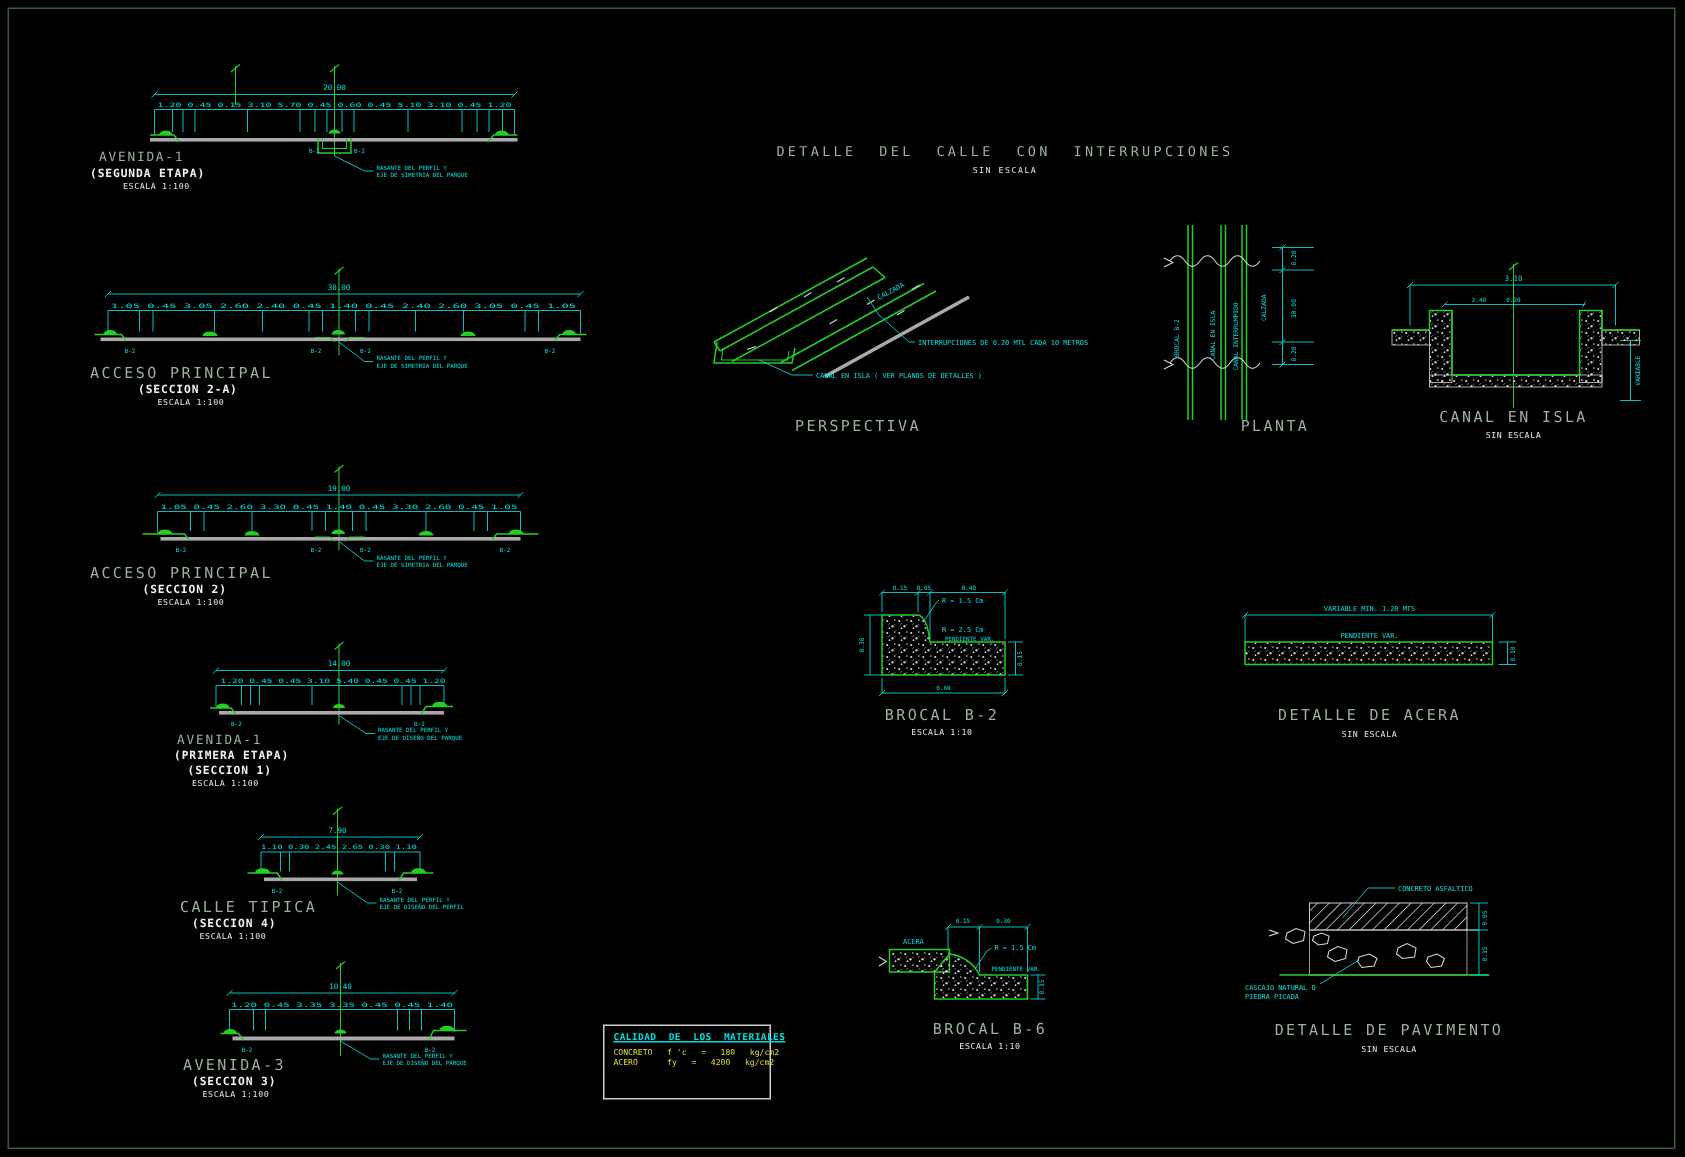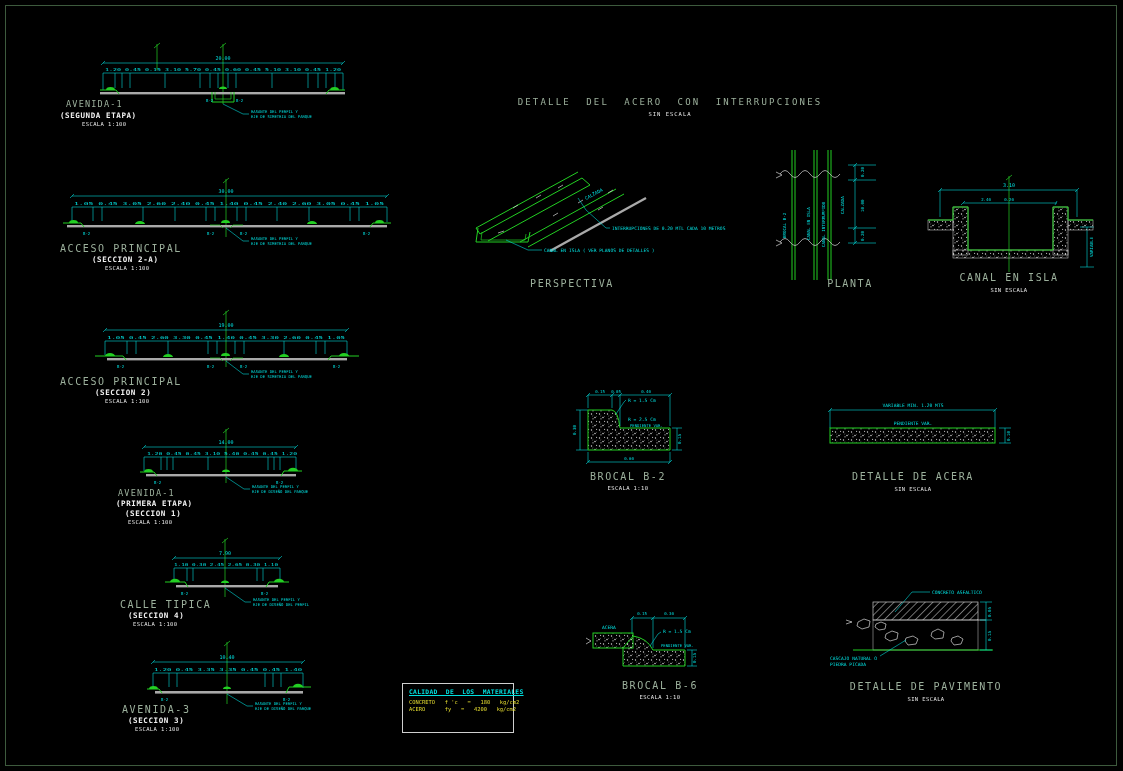--- a/index.html
+++ b/index.html
@@ -345,21 +345,21 @@
     <polyline class="ln-c" points="122,64 142,76 148,76"></polyline>
     <text class="t-note" x="150" y="75">RASANTE DEL PERFIL Y</text>
     <text class="t-note" x="150" y="80">EJE DE DISEÑO DEL PARQUE</text>
     <text class="t-title" x="17" y="83">AVENIDA-3</text>
     <text class="t-sub" x="23" y="93">(SECCION 3)</text>
     <text class="t-scale" x="30" y="101">ESCALA 1:100</text>
   </svg>
 
   
   <div class="abs" style="left:500px;top:97px;width:340px;text-align:center">
-    <div class="hdr-title">DETALLE  DEL  ACERO  CON  INTERRUPCIONES</div>
+    <div class="hdr-title">DETALLE  DEL  CALLE  CON  INTERRUPCIONES</div>
     <div class="hdr-scale" style="margin-top:4px">SIN ESCALA</div>
   </div>
 
   
   <svg class="abs" style="left:458px;top:148px" width="300" height="150">
     <g class="ln-g">
       <line x1="18" y1="80" x2="120" y2="24"></line>
       <line x1="22" y1="86" x2="124" y2="30"></line>
       <line x1="30" y1="93" x2="132" y2="37"></line>
       <line x1="62" y1="94" x2="158" y2="41"></line>

